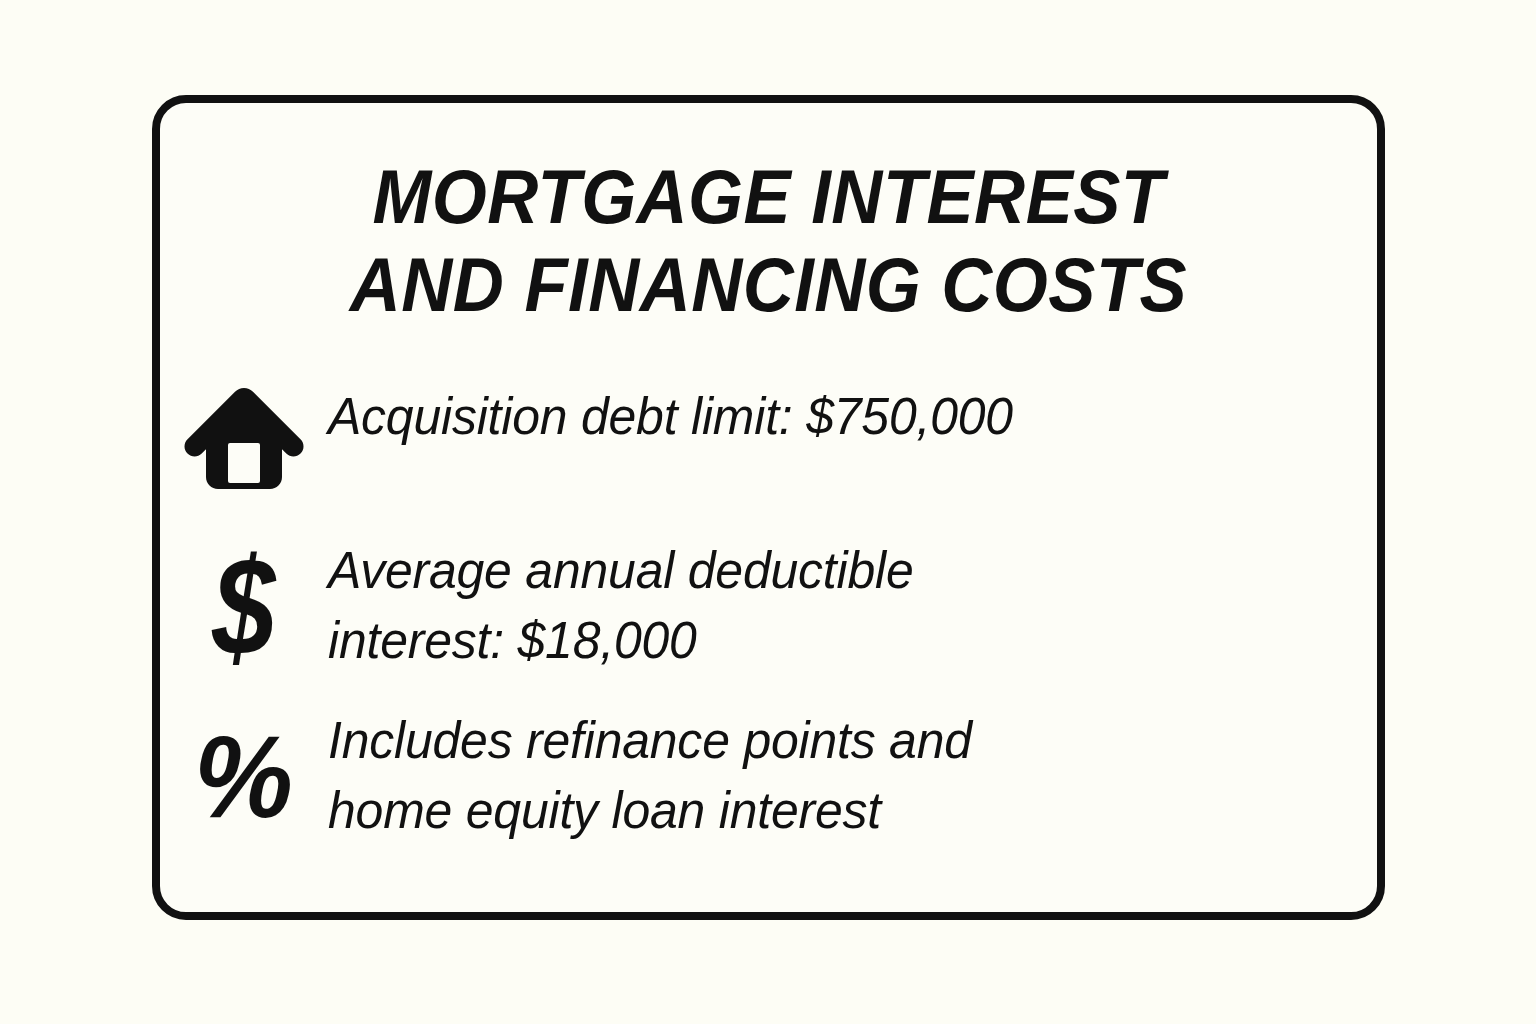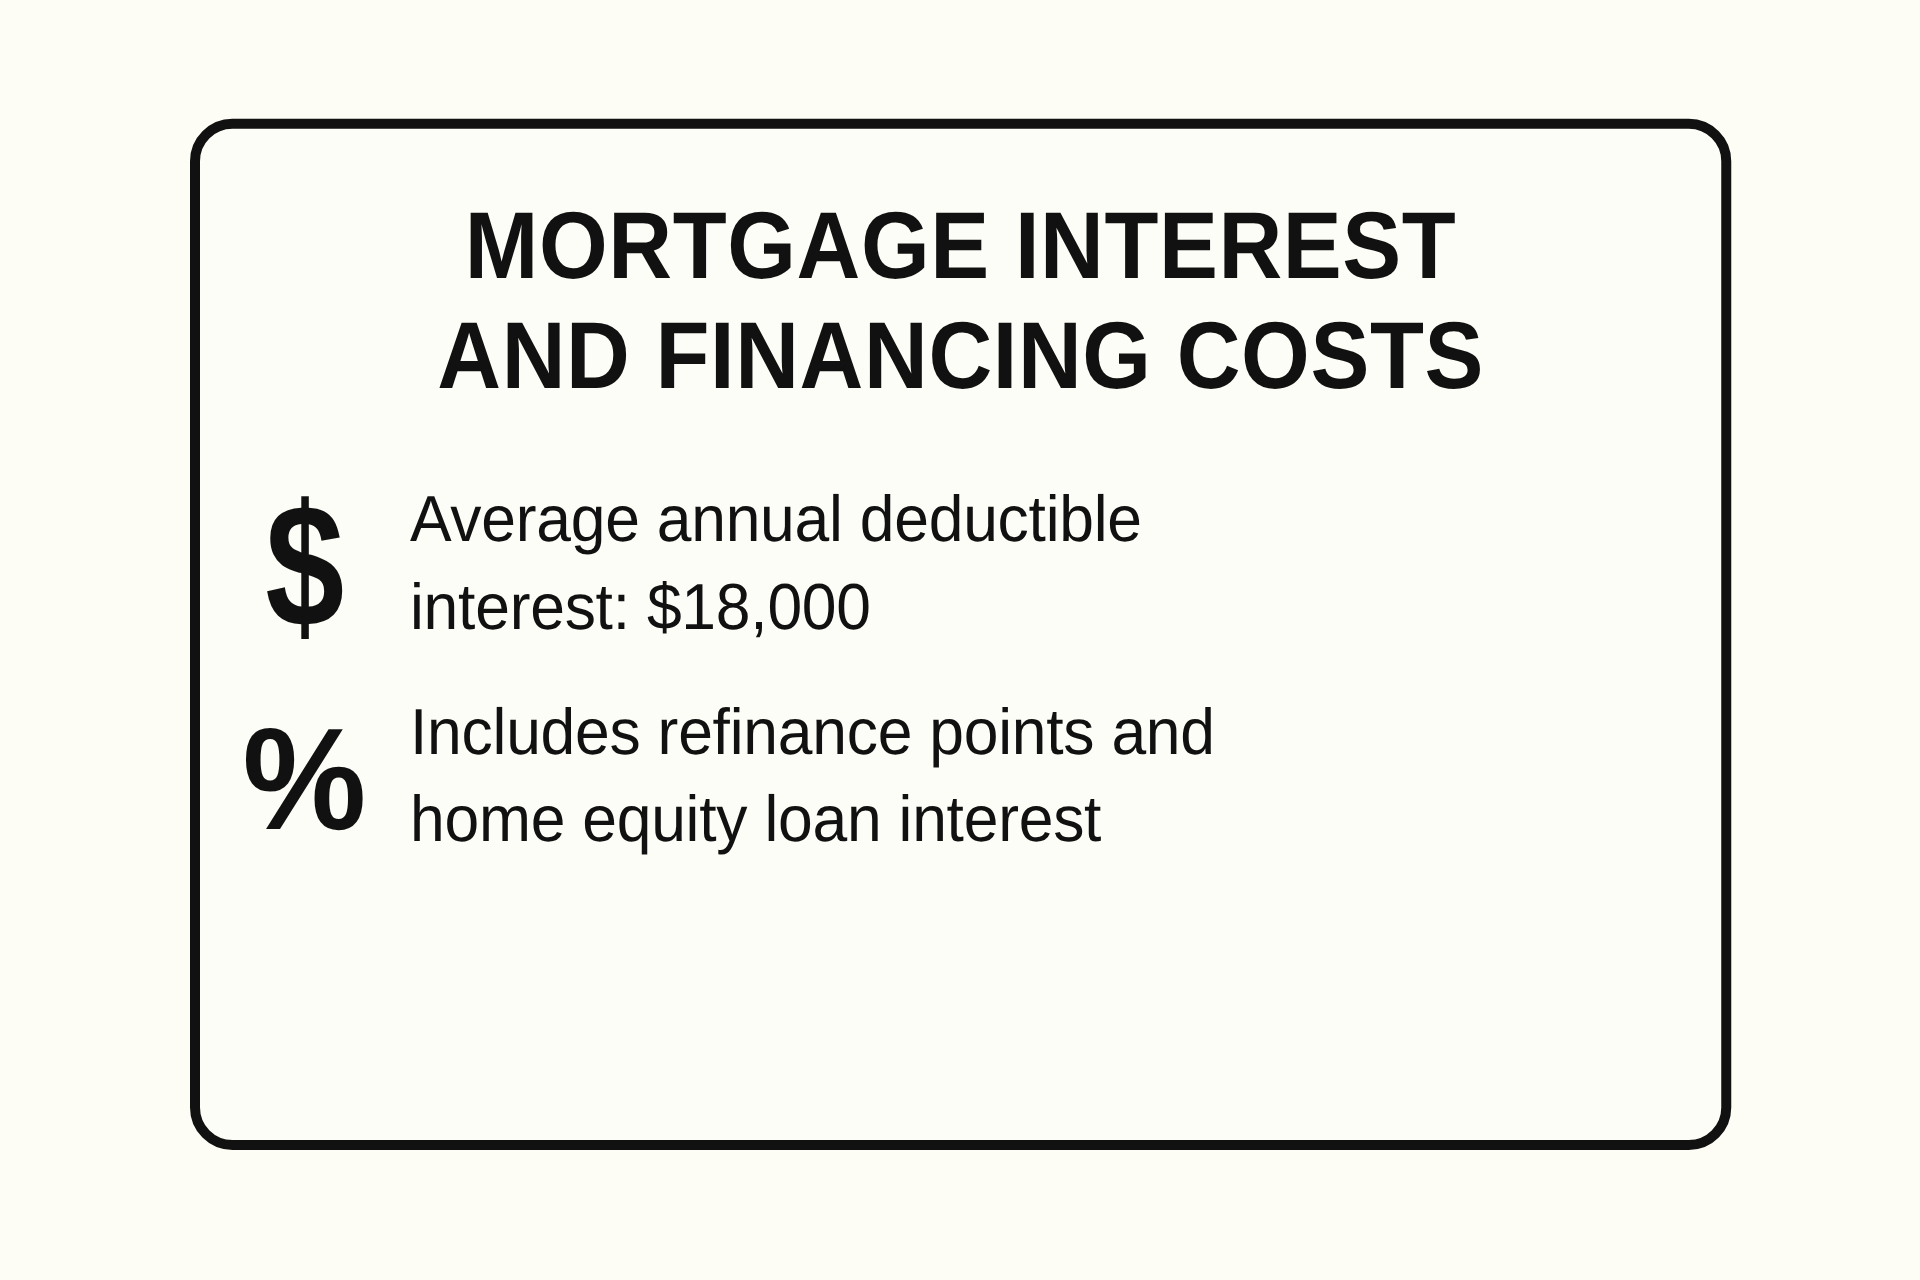--- a/index.html
+++ b/index.html
@@ -25,20 +25,21 @@
   #card {
     position: absolute;
     left: 152px;
     top: 95px;
     width: 1233px;
     height: 825px;
     box-sizing: border-box;
     background: #fdfdf7;
     border: 8px solid #111111;
     border-radius: 34px;
+    font-style: italic;
   }
 
   
   #title-block {
     position: absolute;
     left: 0;
     top: 50px;
     width: 100%;
     text-align: center;
   }
@@ -126,20 +127,46 @@
 
   <div id="card">
 
     <div id="title-block">
       <span class="title-line">MORTGAGE INTEREST</span>
       <span class="title-line">AND FINANCING COSTS</span>
     </div>
 
     <div id="rows">
 
+      <div class="row" id="row-0">
+        <div class="row-icon">
+          <svg class="icon-svg" width="124" height="108" viewBox="0 0 124 108" aria-hidden="true">
+            <path d="M62 3
+                     C 65.5 3 68.5 4.3 71 6.8
+                     L 118.5 54.3
+                     C 122.5 58.3 122.5 64.5 118.5 68.5
+                     C 114.5 72.5 108.3 72.5 104.3 68.5
+                     L 100 64.2
+                     L 100 92
+                     C 100 98.6 94.6 104 88 104
+                     L 36 104
+                     C 29.4 104 24 98.6 24 92
+                     L 24 64.2
+                     L 19.7 68.5
+                     C 15.7 72.5 9.5 72.5 5.5 68.5
+                     C 1.5 64.5 1.5 58.3 5.5 54.3
+                     L 53 6.8
+                     C 55.5 4.3 58.5 3 62 3 Z" fill="#111111"></path>
+            <rect x="46" y="58" width="32" height="40" rx="2" fill="#fdfdf7"></rect>
+          </svg>
+        </div>
+        <div class="row-text">
+          <span>Acquisition debt limit: $750,000</span>
+        </div>
+      </div>
 
       <div class="row" id="row-1">
         <div class="row-icon">
           <span class="glyph glyph-dollar">$</span>
         </div>
         <div class="row-text">
           <div>Average annual deductible</div>
           <div>interest: $18,000</div>
         </div>
       </div>

